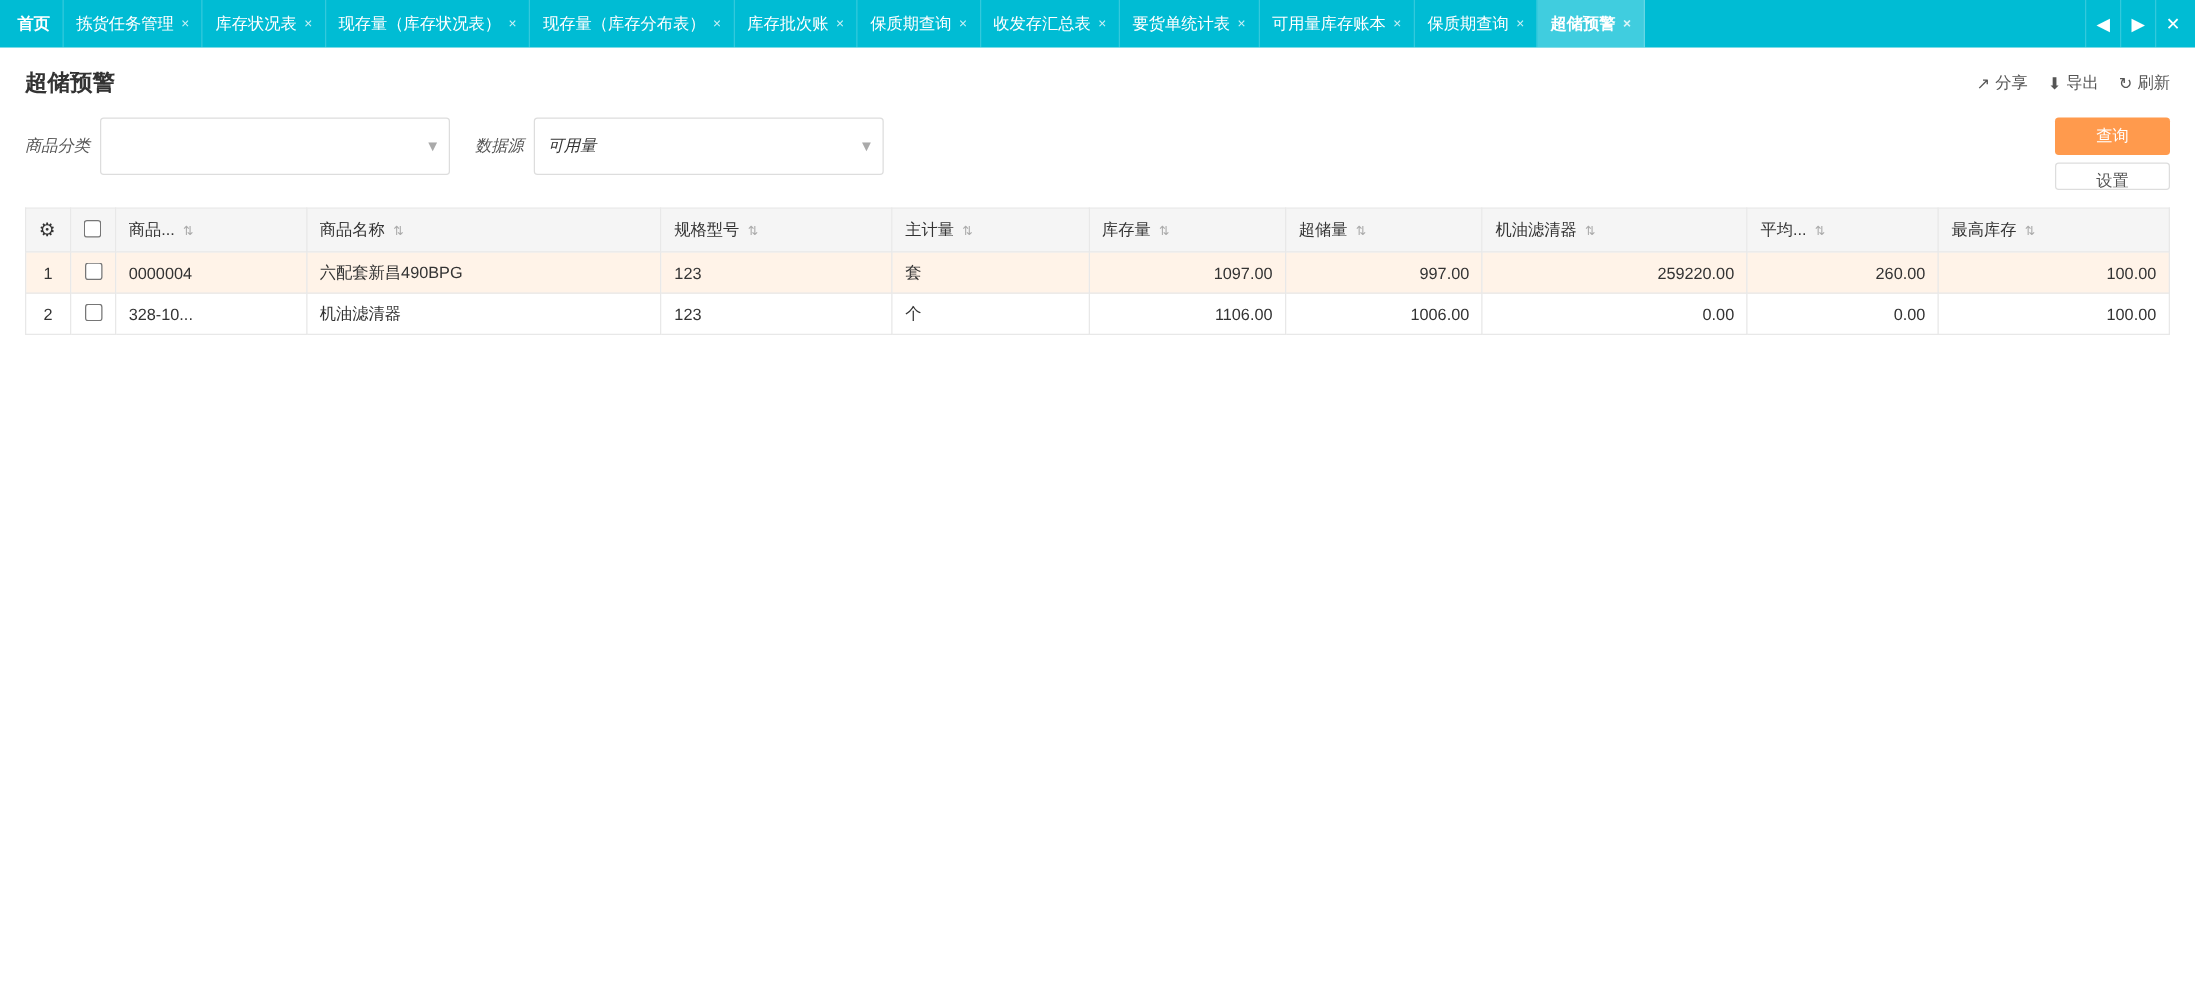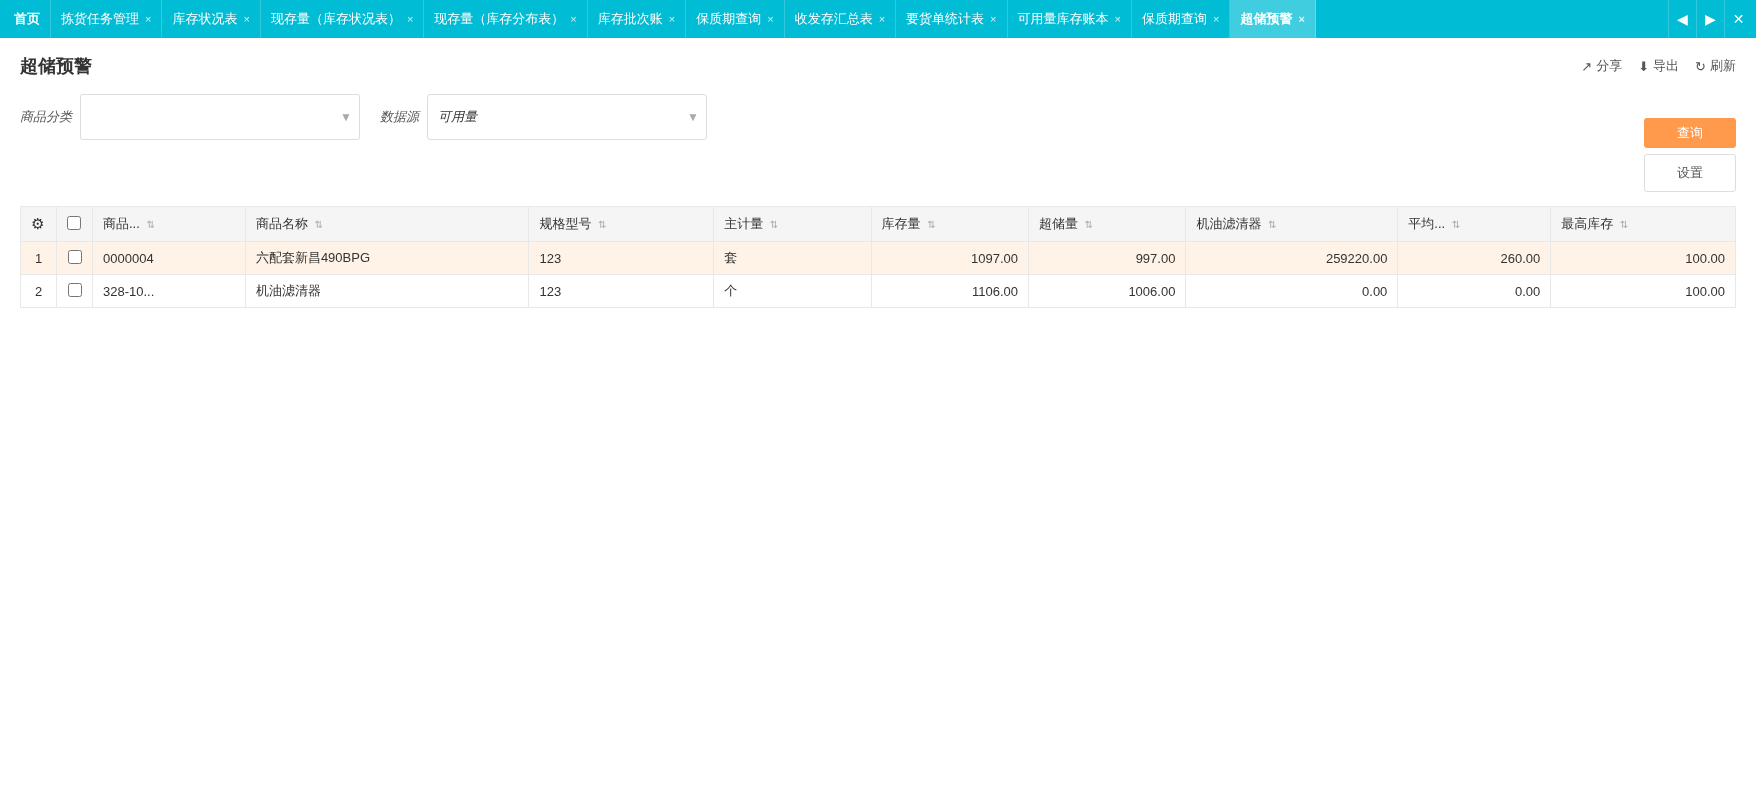--- a/index.html
+++ b/index.html
@@ -133,21 +133,21 @@
       height: 30px;
     }
     .btn-settings {
       background: #fff;
       color: #555;
       border: 1px solid #ddd;
       border-radius: 3px;
       padding: 5px 32px;
       font-size: 13px;
       cursor: pointer;
-      height: 38px;
+      height: 22px;
     }
 
     
     .data-table {
       width: 100%;
       border-collapse: collapse;
       font-size: 13px;
     }
     .data-table th {
       background: #f5f5f5;
@@ -212,21 +212,20 @@
       display: flex;
       align-items: center;
       gap: 20px;
       flex: 1;
     }
     .right-buttons {
       display: flex;
       flex-direction: column;
       gap: 6px;
       flex-shrink: 0;
-      margin-top: 24px;
     }
   </style>
 </head>
 <body>
 
 <div class="top-nav">
   <div class="nav-tab home">
     <span>首页</span>
   </div>
   <div class="nav-tab">

